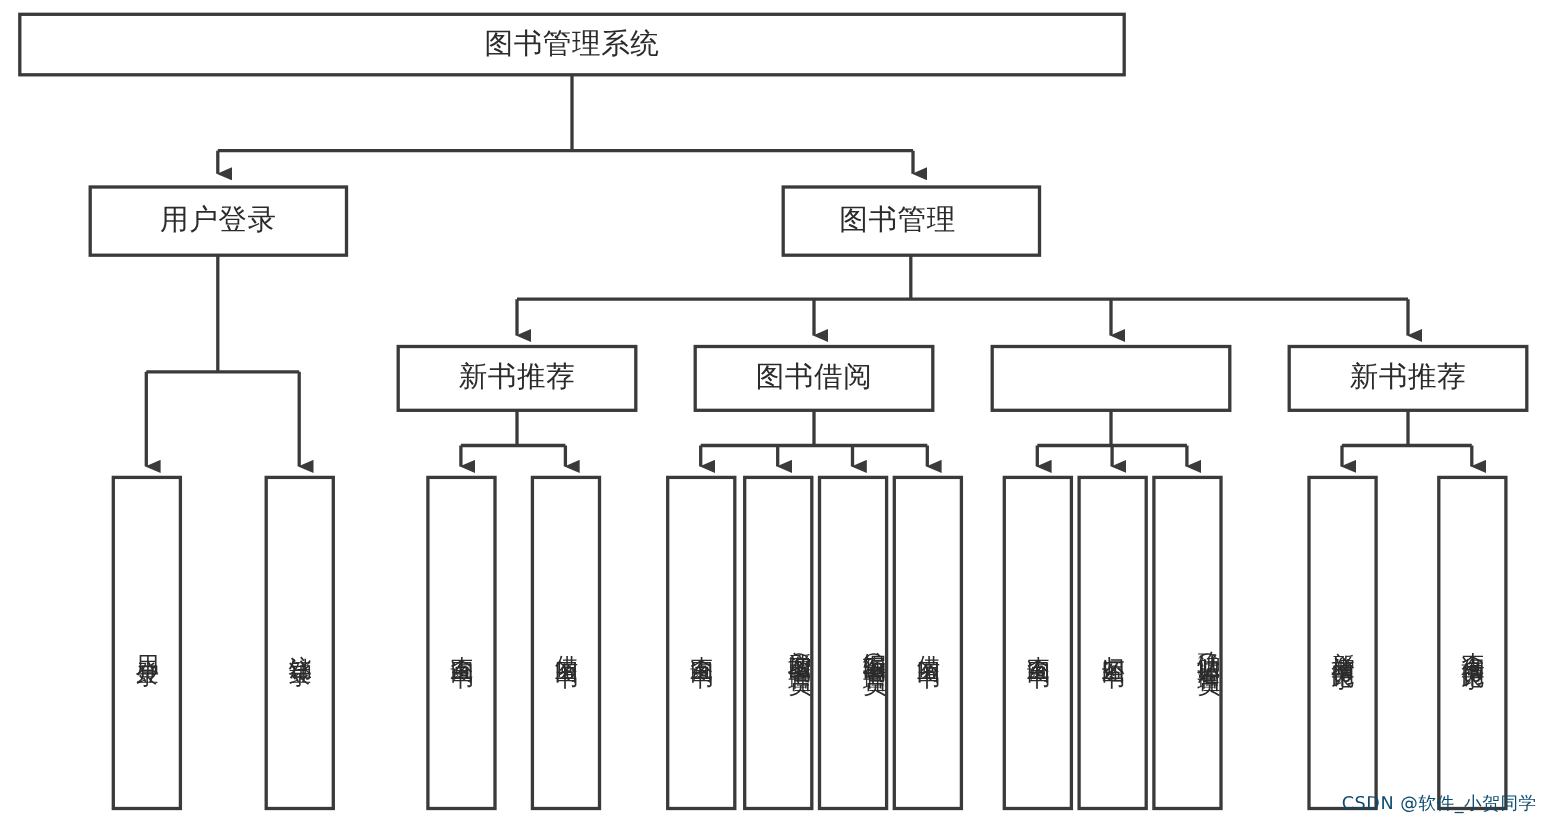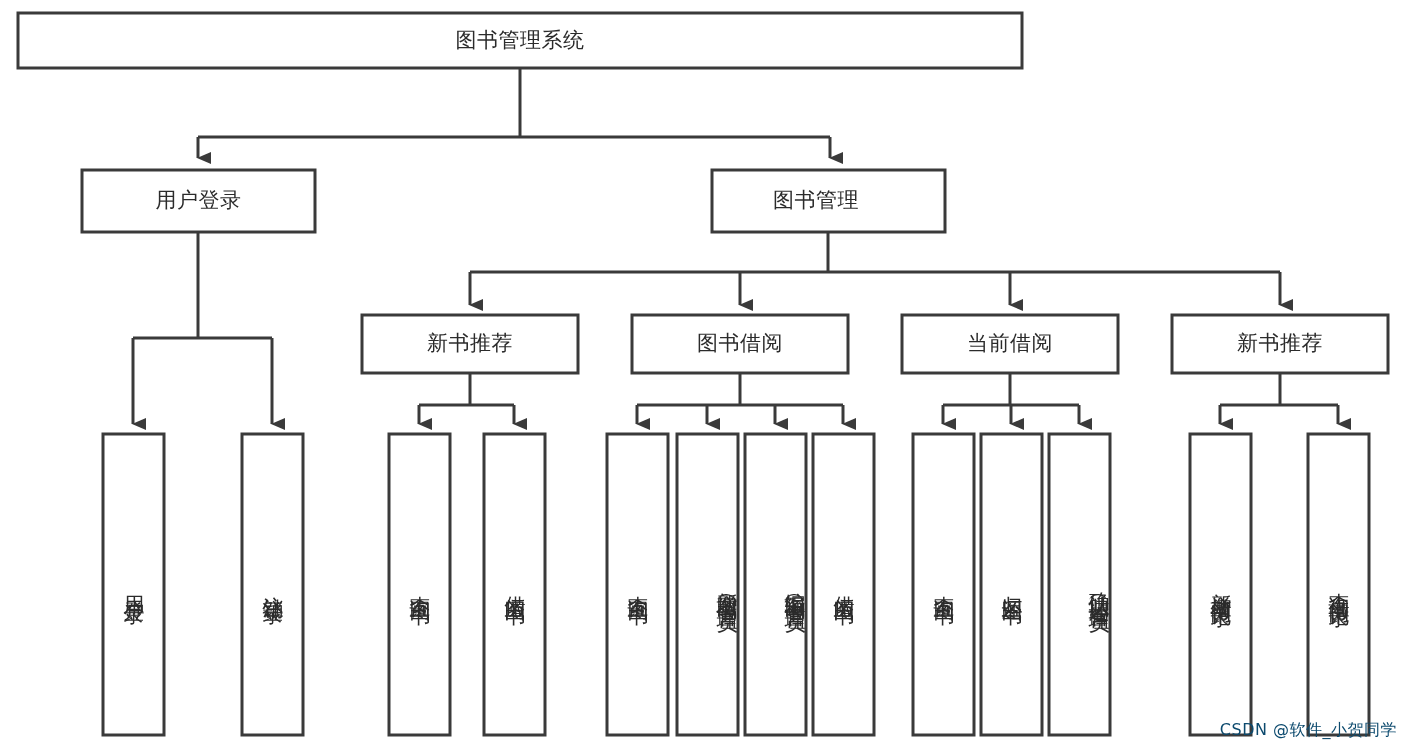--- a/index.html
+++ b/index.html
@@ -45,21 +45,21 @@
     display: flex;
     align-items: center;
     justify-content: center;
     text-align: center;
     color: #2b2b2b;
     font-family: "DejaVu Sans", "Liberation Sans", sans-serif;
     pointer-events: none;
     box-sizing: border-box;
   }
   .label-h {
-    font-size: 21px;
+    font-size: 26px;
     letter-spacing: 0.5px;
     line-height: 1.2;
   }
   .label-v {
     writing-mode: vertical-rl;
     text-orientation: upright;
     font-size: 21px;
     letter-spacing: 3px;
     line-height: 1.1;
     white-space: nowrap;
@@ -166,21 +166,20 @@
     <rect class="node-box" x="1308" y="434" width="61" height="301"></rect>
   </svg>
 
   <div class="node-label label-h" style="left:18px; top:13px; width:1004px; height:55px;">图书管理系统</div>
 
   <div class="node-label label-h" style="left:82px; top:170px; width:233px; height:62px;">用户登录</div>
   <div class="node-label label-h" style="left:712px; top:170px; width:208px; height:62px;">图书管理</div>
 
   <div class="node-label label-h" style="left:362px; top:315px; width:216px; height:58px;">新书推荐</div>
   <div class="node-label label-h" style="left:632px; top:315px; width:216px; height:58px;">图书借阅</div>
-  <div class="node-label label-h" style="left:902px; top:315px; width:216px; height:58px;">当前借阅</div>
   <div class="node-label label-h" style="left:1172px; top:315px; width:216px; height:58px;">新书推荐</div>
 
   <div class="node-label label-v" style="left:103px; top:434px; width:61px; height:301px;">用户登录</div>
   <div class="node-label label-v" style="left:242px; top:434px; width:61px; height:301px;">注销登录</div>
   <div class="node-label label-v" style="left:389px; top:434px; width:61px; height:301px;">查询图书</div>
   <div class="node-label label-v" style="left:484px; top:434px; width:61px; height:301px;">借阅图书</div>
   <div class="node-label label-v" style="left:607px; top:434px; width:61px; height:301px;">查询图书</div>
   <div class="node-label label-v" style="left:677px; top:434px; width:61px; height:301px; align-items:flex-start; padding-top:8px;">新增图书（管理员）</div>
   <div class="node-label label-v" style="left:745px; top:434px; width:61px; height:301px; align-items:flex-start; padding-top:8px;">编辑图书（管理员）</div>
   <div class="node-label label-v" style="left:813px; top:434px; width:61px; height:301px;">借阅图书</div>

